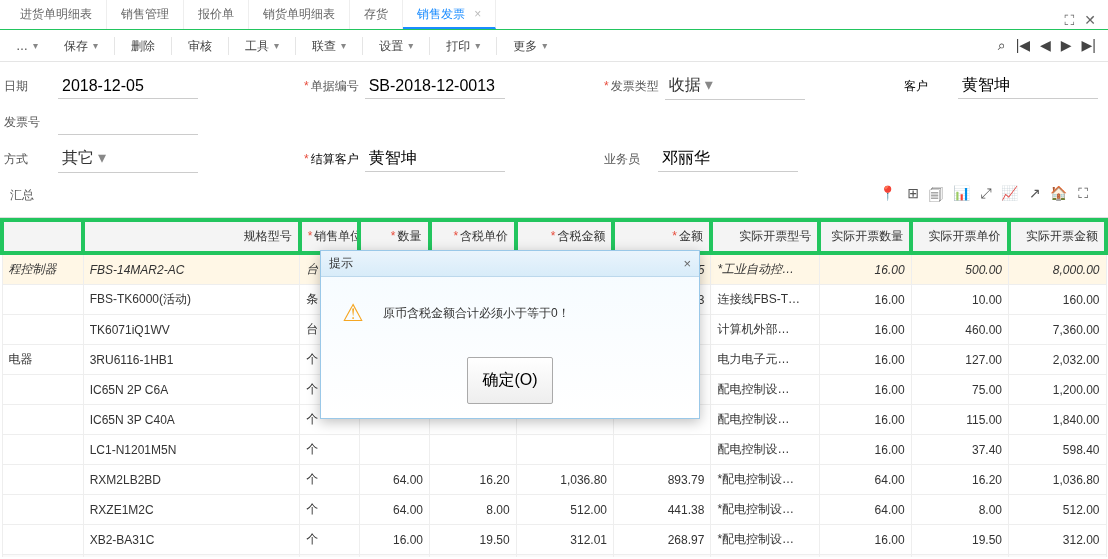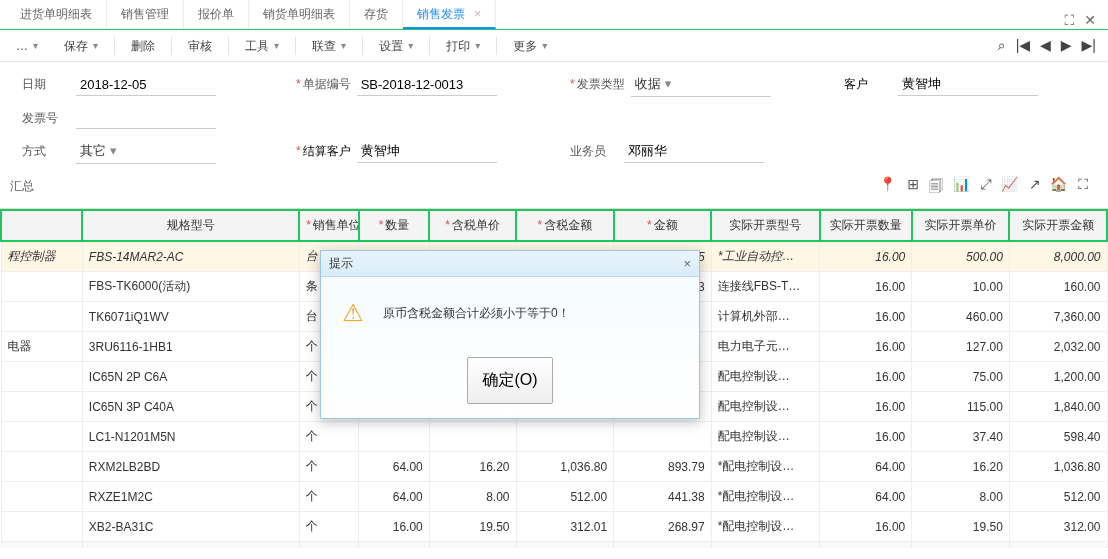--- a/index.html
+++ b/index.html
@@ -15,35 +15,35 @@
 
   
   .toolbar { height: 32px; border-bottom: 1px solid #e5e5e5; display:flex; align-items:center; padding: 0 6px; gap: 6px; }
   .toolbar .tb { padding: 0 10px; height: 32px; line-height: 32px; color: #444; cursor:pointer; display:flex; align-items:center; gap:3px;}
   .toolbar .sep { width:1px; height:18px; background:#e5e5e5; }
   .toolbar .caret::after { content:"▾"; font-size:10px; color:#888; margin-left:2px;}
   .toolbar-right { margin-left:auto; display:flex; gap:10px; padding-right:6px; color:#444; }
   .toolbar-right span { cursor:pointer; font-size:14px; }
 
   
-  .form { padding: 10px 10px 6px 22px; display:grid; grid-template-columns: repeat(4, 1fr); row-gap:10px; column-gap:20px; }
+  .form { padding: 10px 10px 6px 4px; display:grid; grid-template-columns: repeat(3, 1fr); row-gap:10px; column-gap:20px; }
   .field { display:flex; align-items:center; gap:6px; font-size:12px; }
   .field .lbl { color:#555; min-width:48px; text-align:left; }
   .field .req::before { content:"*"; color:#e74c3c; margin-right:2px; }
   .field .blue-lbl { color:#000000; }
-  .field input, .field .val { border:none; border-bottom:1px solid #ccc; padding:3px 4px; font-size:13px; width:140px; background:transparent; }
+  .field input, .field .val { border:none; border-bottom:1px solid #ccc; padding:3px 4px; font-size:16px; width:140px; background:transparent; }
   .field .drop::after { content:"▾"; color:#888; margin-left:4px; }
   .summary-row { padding: 2px 10px 8px 10px; color:#555; display:flex; align-items:center;}
   .rowicons { margin-left:auto; display:flex; gap:10px; color:#555; font-size:14px; padding:4px 10px 0 0;}
   .rowicons span { cursor:pointer; }
 
   
   .table-wrap { border-top:1px solid #ddd; height: 340px; overflow:hidden; position:relative;}
   table { border-collapse: collapse; width: 100%; table-layout:fixed;}
-  thead th { background:#f4f4f4; border:2px solid #22c55e; padding:6px 6px; font-weight:normal; text-align:center; color:#333; height:26px; overflow:hidden; white-space:nowrap;}
+  thead th { background:#f4f4f4; border:4px solid #22c55e; padding:6px 6px; font-weight:normal; text-align:right; color:#333; height:26px; overflow:hidden; white-space:nowrap;}
   thead th .req::before { content:"*"; color:#e74c3c; margin-right:2px;}
   tbody td { border:1px solid #eee; padding:6px 6px; height:26px; white-space:nowrap; overflow:hidden; text-overflow:ellipsis;}
   tbody td.num { text-align:right; }
   tbody td.txt { text-align:left; }
   tbody tr.hl td { background:#fff7e6;font-style:italic; }
   tfoot td { border:1px solid #eee; padding:8px 6px; font-weight:bold; text-align:right; background:#fafafa;}
   col.c-first { width:75px;} col.c-spec{width:200px;} col.c-unit{width:55px;} col.c-qty{width:65px;}
   col.c-price{width:80px;} col.c-amt{width:90px;} col.c-amt2{width:90px;}
   col.c-model{width:100px;} col.c-aqty{width:85px;} col.c-aprice{width:90px;} col.c-aamt{width:90px;}
 

